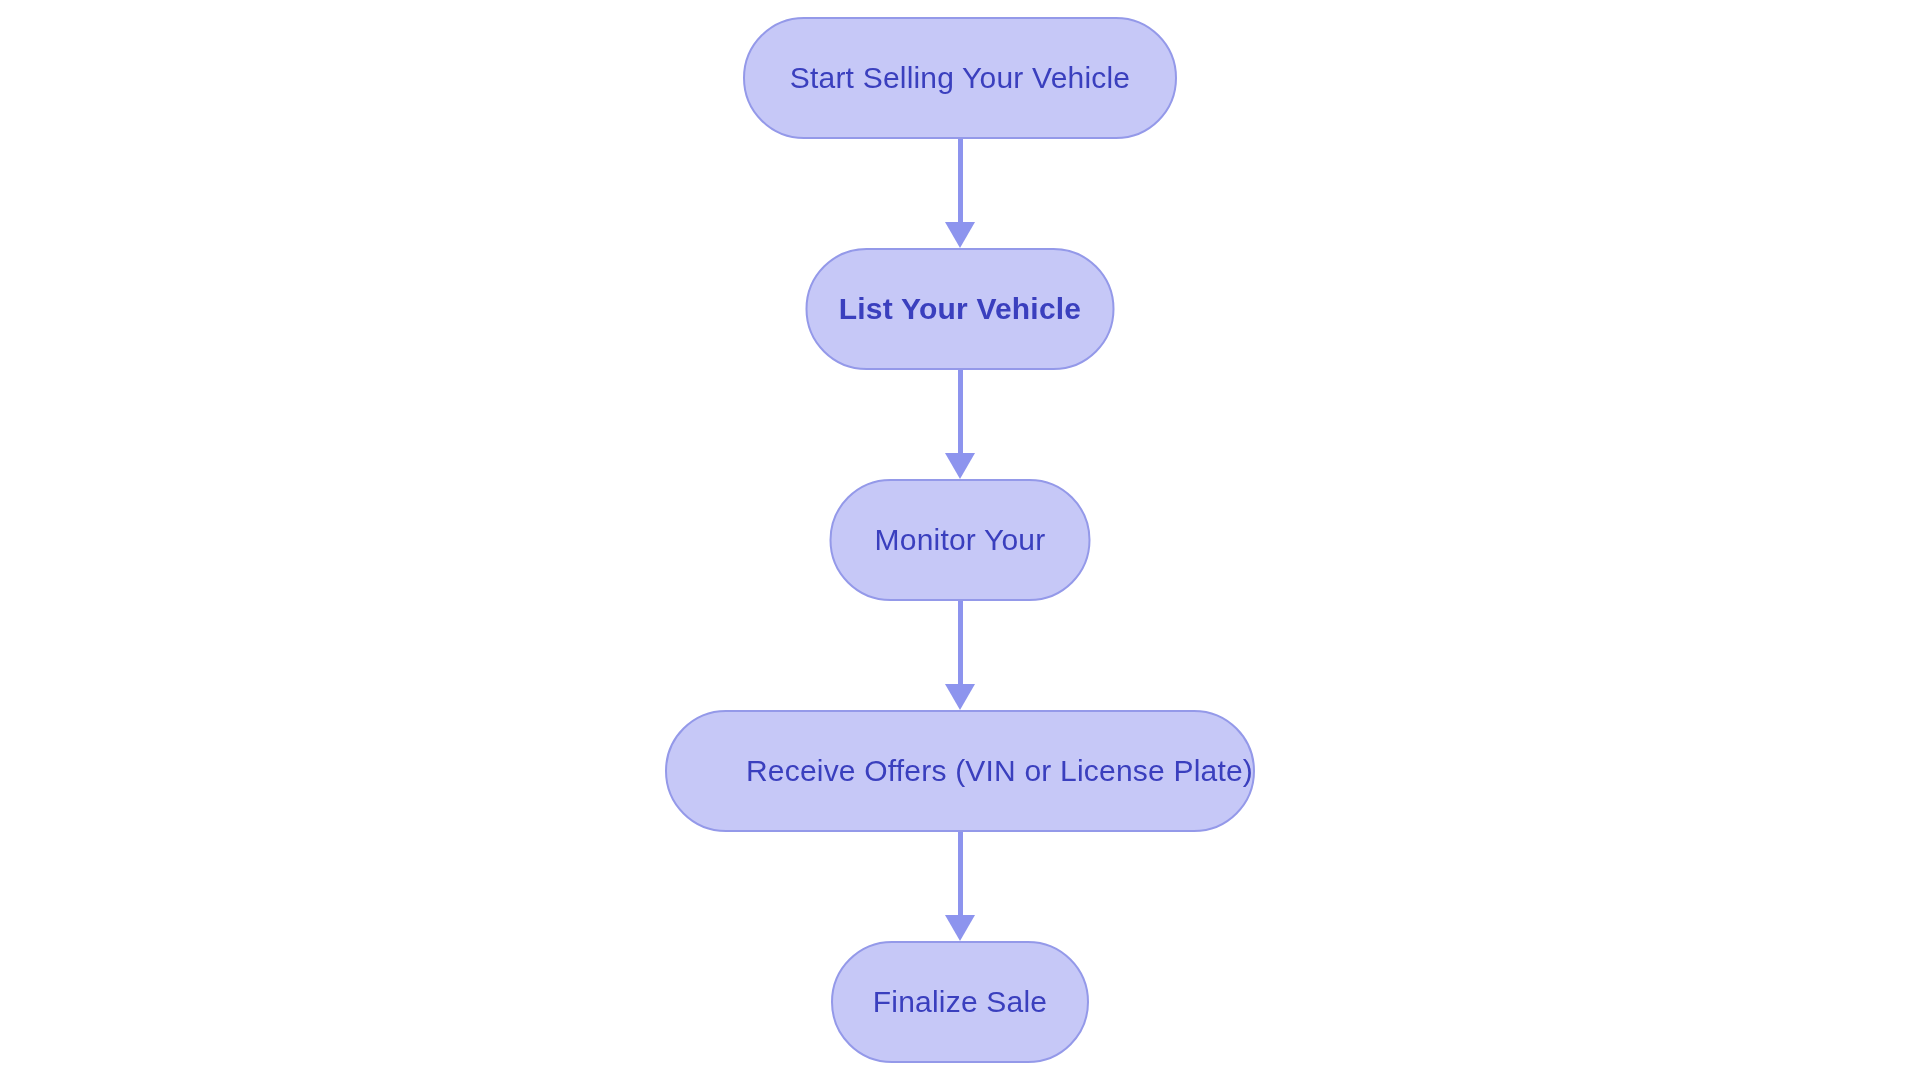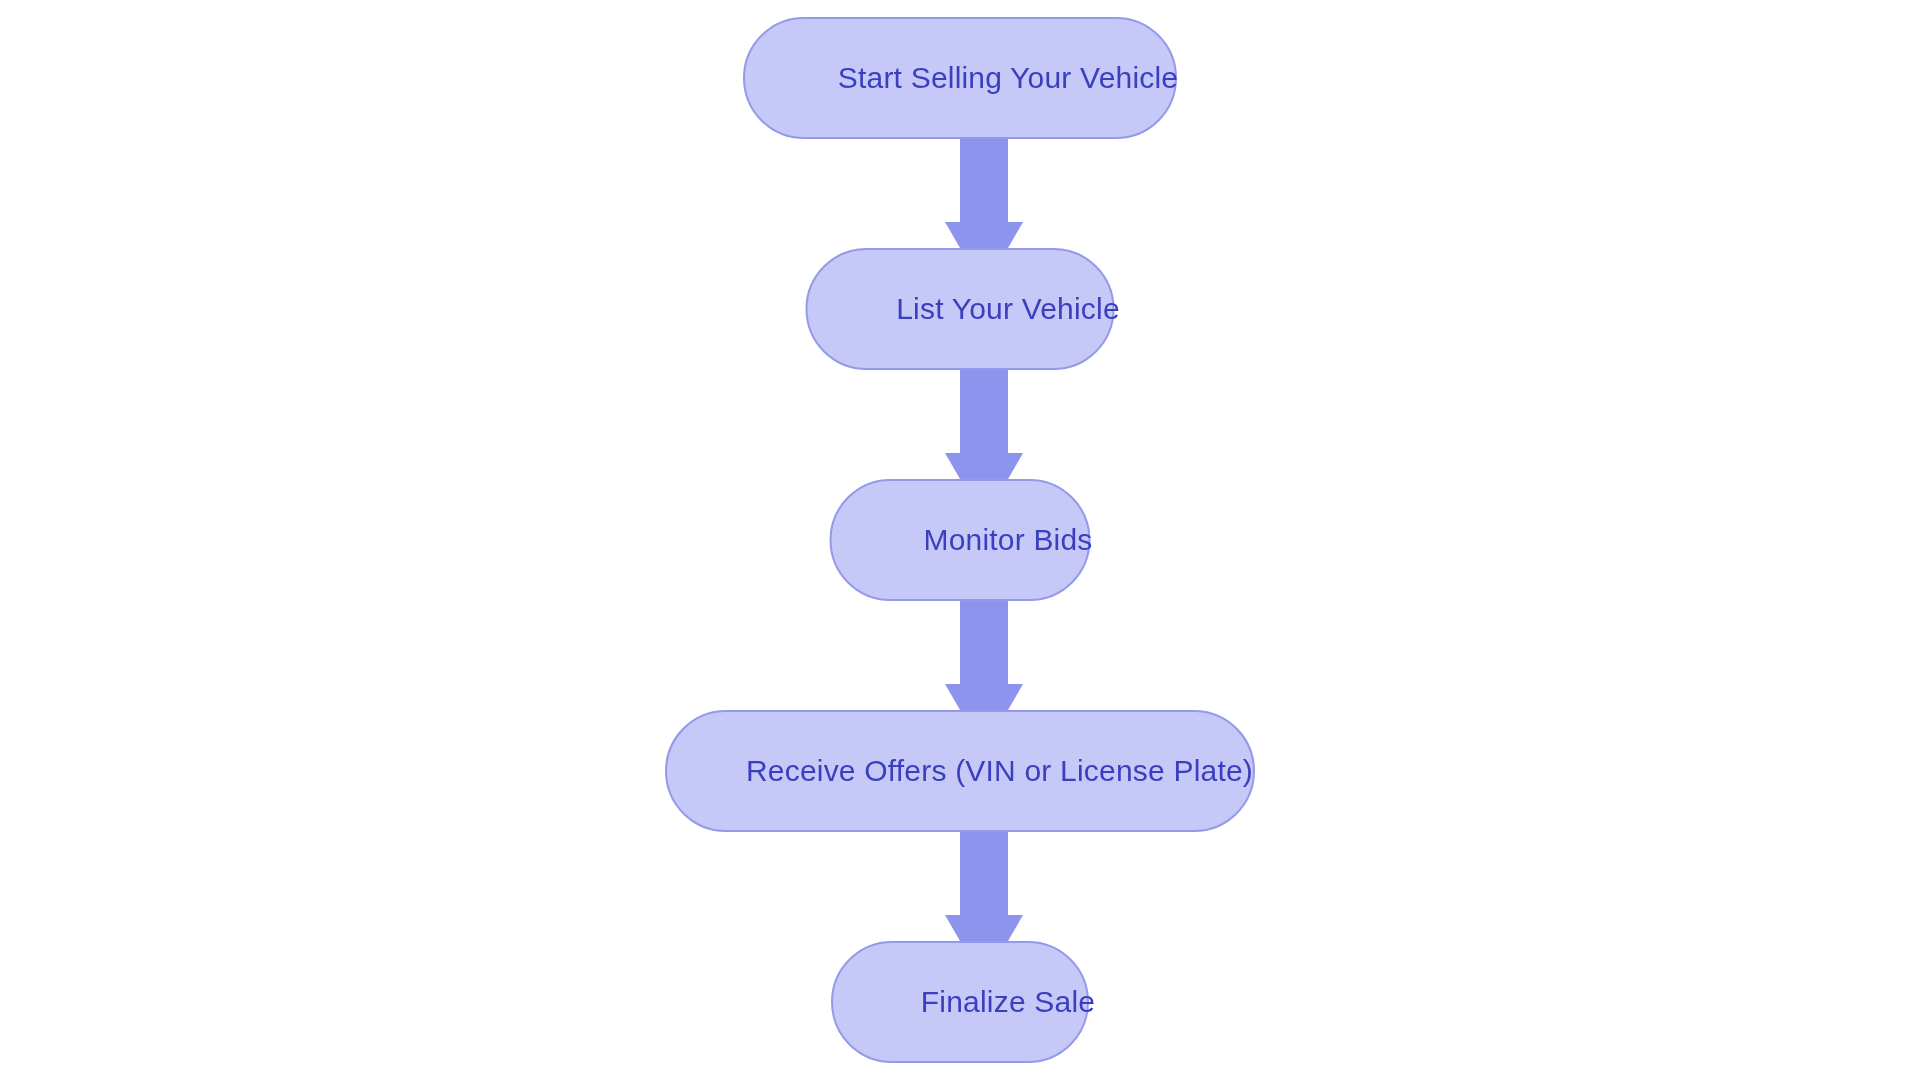--- a/index.html
+++ b/index.html
@@ -2,21 +2,21 @@
 <html style="--node-fill: #c6c8f7; --node-border: #9499e9; --node-text: #3a3fbe; --arrow: #8d94ee; --background: #ffffff;"><head>
 <meta charset="utf-8">
 <style>
   :root {
     --node-fill: #c6c8f7;
     --node-border: #9499e9;
     --node-text: #3a3fbe;
     --arrow: #8d94ee;
     --background: #ffffff;
   }
-  * { box-sizing: border-box; padding-left: 48px; }
+  * { box-sizing: border-box; }
   html, body {
     margin: 0;
     padding: 0;
     background: var(--background);
     font-family: "Liberation Sans", "DejaVu Sans", sans-serif;
   }
   .canvas {
     position: relative;
     width: 1920px;
     height: 1083px;
@@ -34,21 +34,21 @@
     color: var(--node-text);
     font-size: 30px;
     letter-spacing: 0.2px;
     display: flex;
     align-items: center;
     justify-content: center;
     white-space: nowrap;
     text-align: center;
   }
   .n1 { top: 17px;  width: 434px; }
-  .n2 { top: 248px; width: 309px; }
+  .n2 { top: 248px; width: 309px; font-weight: bold; }
   .n3 { top: 479px; width: 261px; }
   .n4 { top: 710px; width: 590px; justify-content: flex-end; }
   .n5 { top: 941px; width: 258px; }
 
   .arrow {
     position: absolute;
     left: 50%;
     transform: translateX(-50%);
     width: 32px;
     height: 109px;
@@ -90,21 +90,21 @@
   <div class="node n2">
     <span>List Your Vehicle</span>
   </div>
 
   <div class="arrow a2">
     <div class="shaft"></div>
     <div class="head"></div>
   </div>
 
   <div class="node n3">
-    <span>Monitor Bids</span>
+    <span>Monitor Your</span>
   </div>
 
   <div class="arrow a3">
     <div class="shaft"></div>
     <div class="head"></div>
   </div>
 
   <div class="node n4">
     <span>Receive Offers (VIN or License Plate)</span>
   </div>

